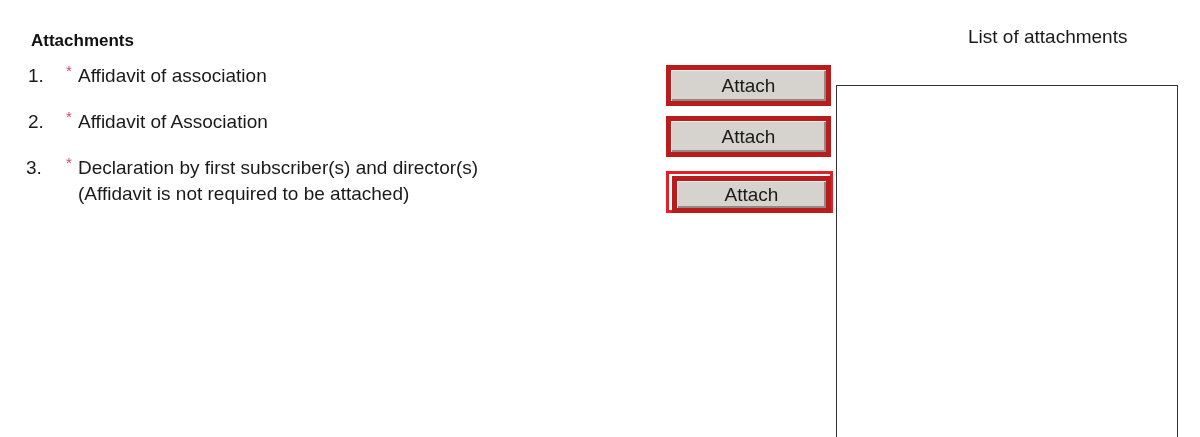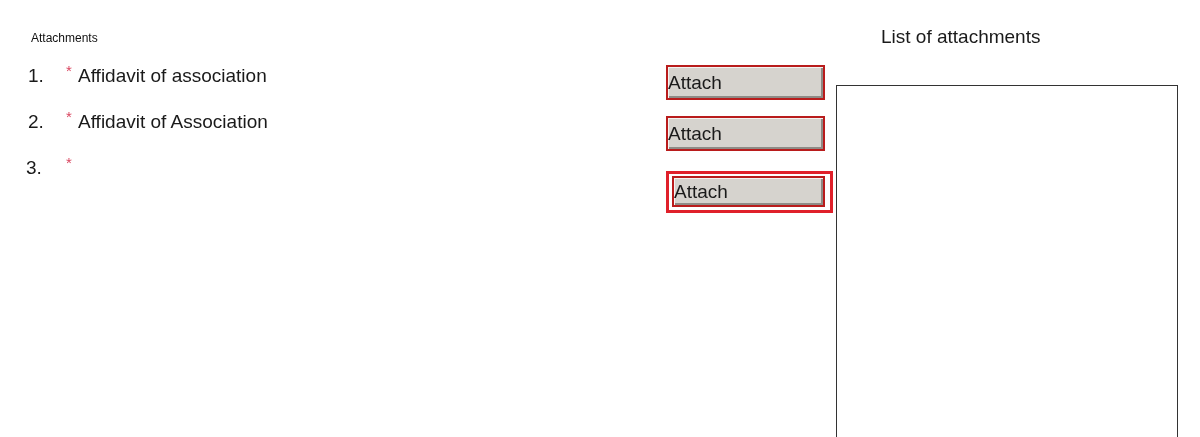--- a/index.html
+++ b/index.html
@@ -12,22 +12,22 @@
       height: 437px;
       position: relative;
       overflow: hidden;
       font-family: "Liberation Sans", sans-serif;
       color: #1a1a1a;
     }
     .section-title {
       position: absolute;
       left: 31px;
       top: 31px;
-      font-size: 12px;
-      font-weight: normal;
+      font-size: 17px;
+      font-weight: bold;
       color: #111;
     }
     .item {
       position: absolute;
       left: 28px;
       font-size: 19px;
       line-height: 23px;
       color: #1a1a1a;
     }
     .item .num {
@@ -56,26 +56,26 @@
       display: block;
       margin-top: 3px;
     }
 
     .attach-btn {
       position: absolute;
       left: 666px;
       width: 155px;
       height: 31px;
       background: #d6d3ce;
-      border: 2px solid #b91c1c;
+      border: 5px solid #b91c1c;
       box-shadow: inset 1px 1px 0 #f4f3f1, inset -2px -2px 0 #8e8b86;
       font-family: "Liberation Sans", sans-serif;
       font-size: 19px;
       color: #1a1a1a;
-      text-align: left;
+      text-align: center;
       line-height: 31px;
       padding: 0;
       cursor: pointer;
       box-sizing: content-box;
     }
     .btn1 { top: 65px; }
     .btn2 { top: 116px; }
     .btn3-highlight {
       position: absolute;
       left: 666px;
@@ -88,21 +88,21 @@
     .btn3 {
       left: 3px;
       top: 2px;
       width: 149px;
       height: 27px;
       line-height: 27px;
     }
 
     .list-title {
       position: absolute;
-      left: 881px;
+      left: 968px;
       top: 26px;
       font-size: 19px;
       color: #1a1a1a;
     }
     .list-box {
       position: absolute;
       left: 836px;
       top: 85px;
       width: 340px;
       height: 380px;
@@ -129,20 +129,22 @@
     <span class="label-wrap">
       <span class="req">*</span>
       <span>Affidavit of Association</span>
     </span>
   </div>
 
   <div class="item item3">
     <span class="num">3.</span>
     <span class="label-wrap">
       <span class="req">*</span>
+      <span>Declaration by first subscriber(s) and director(s)</span>
+      <span class="sub">(Affidavit is not required to be attached)</span>
     </span>
   </div>
 
   <button class="attach-btn btn1">Attach</button>
   <button class="attach-btn btn2">Attach</button>
   <div class="btn3-highlight">
     <button class="attach-btn btn3">Attach</button>
   </div>
 </div>
 

